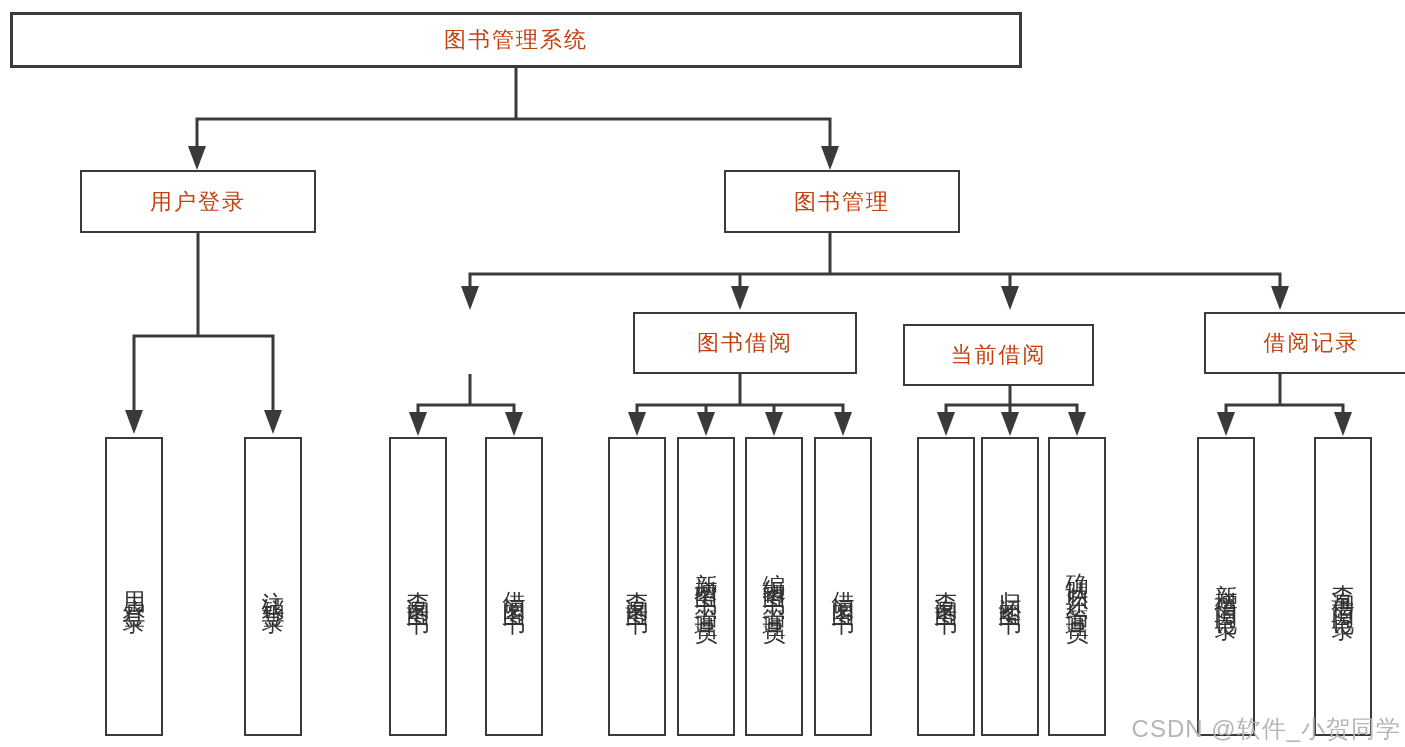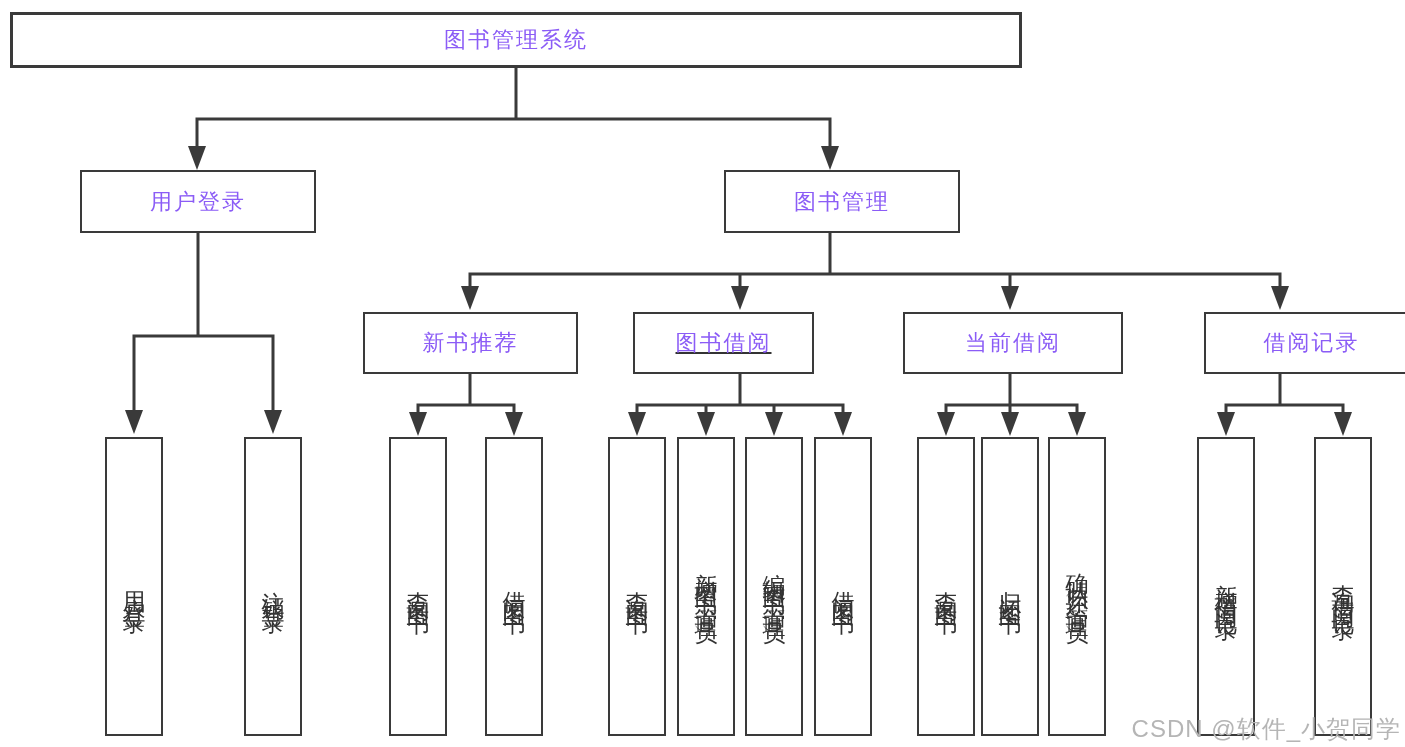--- a/index.html
+++ b/index.html
@@ -29,37 +29,37 @@
     align-items: center;
     justify-content: center;
     z-index: 2;
     color: #333333;
   }
   .node.lvl2, .node.lvl3 { border-width: 2.5px; }
   .node.leaf { border-width: 2.5px; }
   .h-label {
     font-size: 22px;
     letter-spacing: 2px;
-    color: #8b5cf6;
+    color: #c2410c;
     white-space: nowrap;
   }
   .v-label {
     writing-mode: vertical-rl;
     text-orientation: mixed;
     font-size: 23px;
     letter-spacing: 7px;
     color: #333333;
     line-height: 1;
   }
   .root  { left: 10px;   top: 12px;  width: 1012px; height: 56px; }
   .n-user-login { left: 80px;  top: 170px; width: 236px; height: 63px; }
   .n-book-mgmt  { left: 724px; top: 170px; width: 236px; height: 63px; }
   .n-new-rec    { left: 363px;  top: 312px; width: 215px; height: 62px; }
-  .n-borrowing  { left: 633px;  top: 312px; width: 181px; height: 62px; text-decoration: underline; }
-  .n-current    { left: 903px;  top: 312px; width: 220px; height: 62px; }
+  .n-borrowing  { left: 633px;  top: 312px; width: 224px; height: 62px; }
+  .n-current    { left: 903px;  top: 324px; width: 191px; height: 62px; }
   .n-records    { left: 1172px; top: 312px; width: 215px; height: 62px; margin-left: 32px; }
   .leaf { top: 437px; width: 58px; height: 299px; }
   .lf-1  { left: 105px; }
   .lf-2  { left: 244px; }
   .lf-3  { left: 389px; }
   .lf-4  { left: 485px; }
   .lf-5  { left: 608px; }
   .lf-6  { left: 677px; }
   .lf-7  { left: 745px; }
   .lf-8  { left: 814px; }
@@ -110,23 +110,20 @@
     <span class="h-label">图书管理系统</span>
   </div>
 
   <div class="node lvl2 n-user-login">
     <span class="h-label">用户登录</span>
   </div>
   <div class="node lvl2 n-book-mgmt">
     <span class="h-label">图书管理</span>
   </div>
 
-  <div class="node lvl3 n-new-rec">
-    <span class="h-label">新书推荐</span>
-  </div>
   <div class="node lvl3 n-borrowing">
     <span class="h-label">图书借阅</span>
   </div>
   <div class="node lvl3 n-current">
     <span class="h-label">当前借阅</span>
   </div>
   <div class="node lvl3 n-records">
     <span class="h-label">借阅记录</span>
   </div>
 

